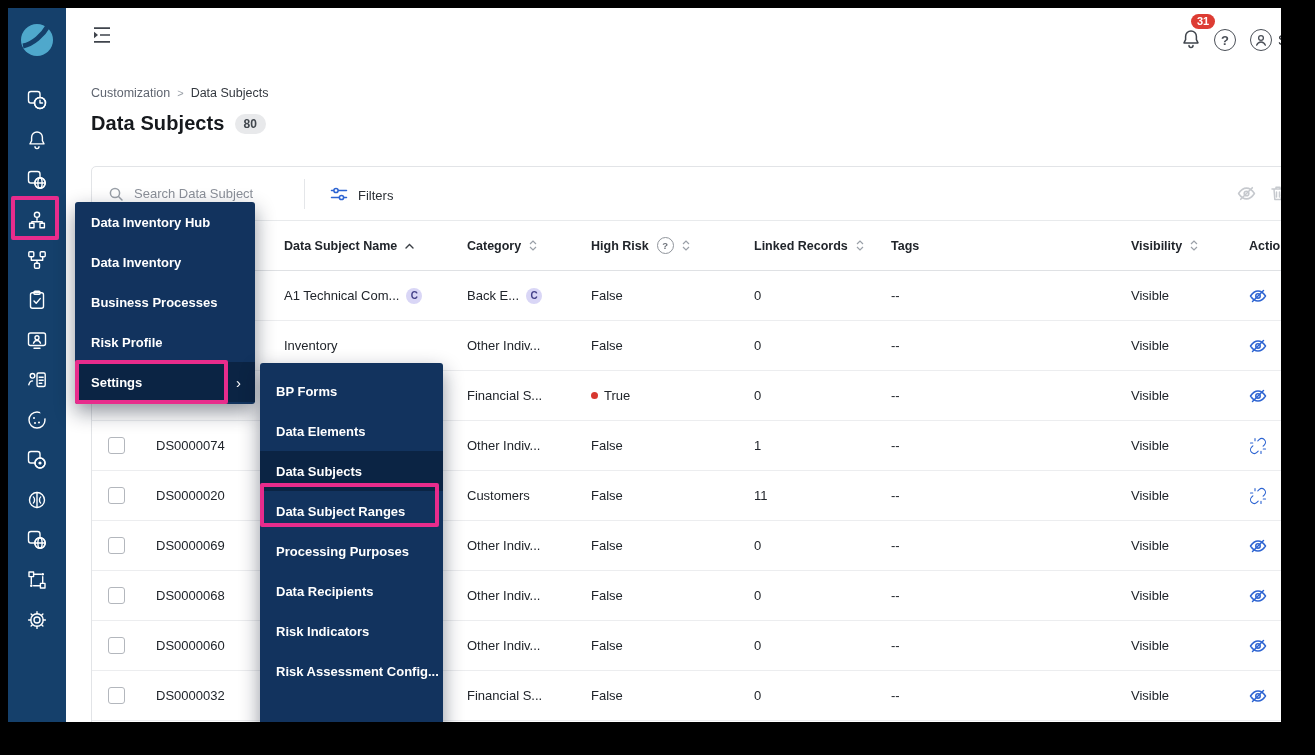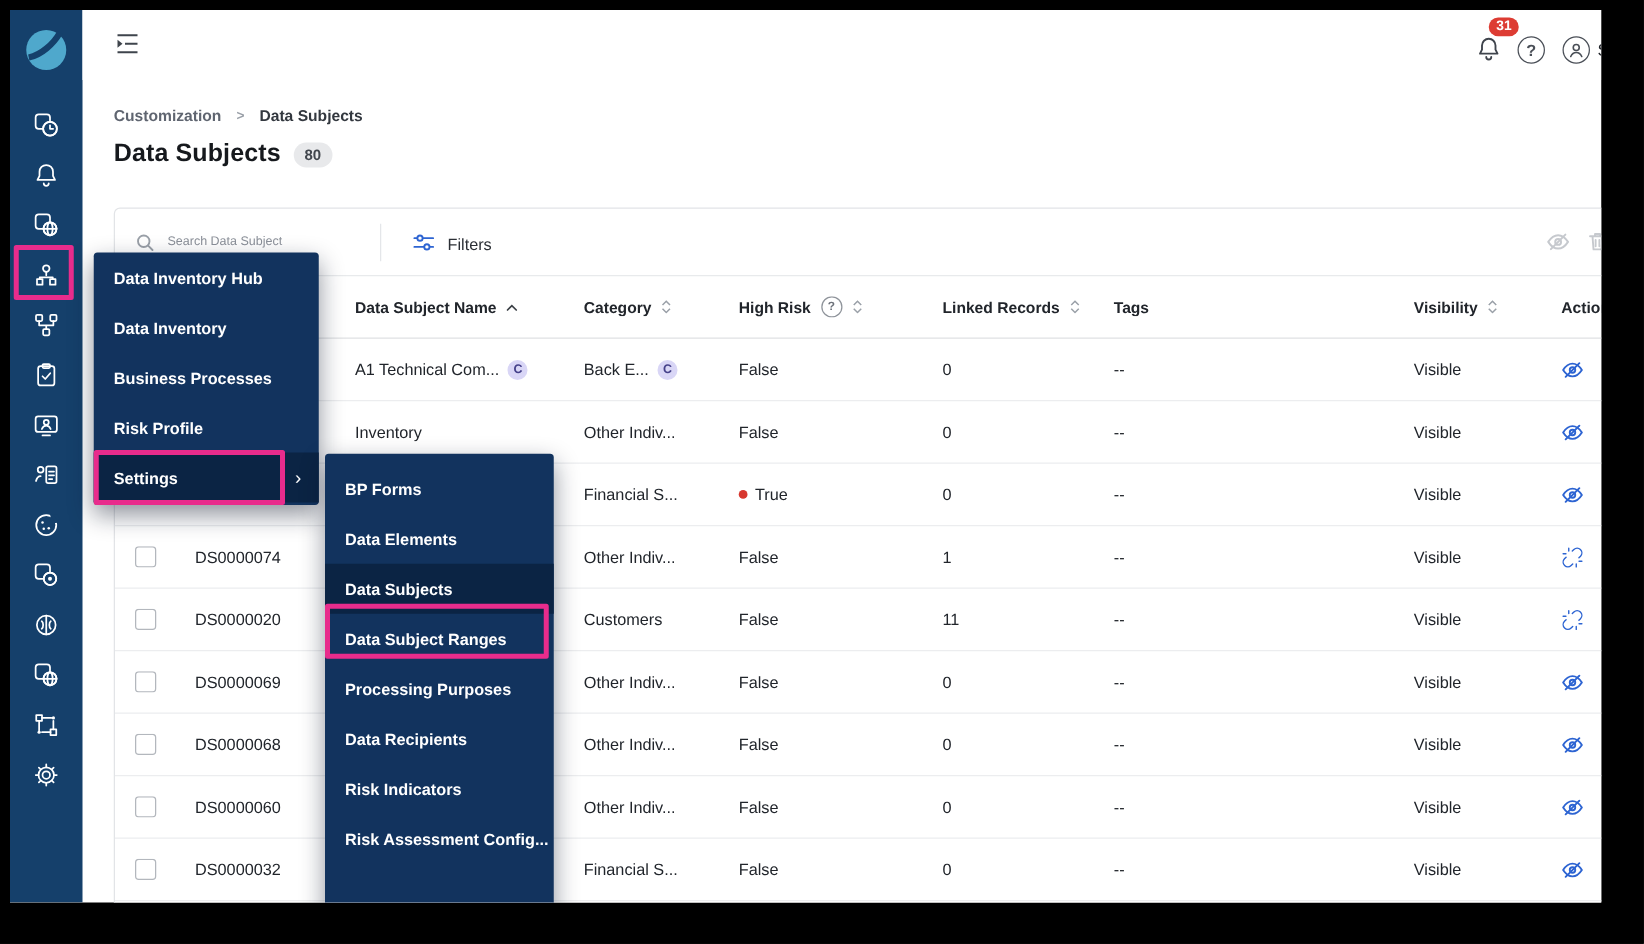--- a/index.html
+++ b/index.html
@@ -22,34 +22,34 @@
   .bell-wrap{position:absolute;left:1114px;top:20px;width:22px;height:22px;cursor:pointer;}
   .bell-badge{position:absolute;left:1125px;top:6px;background:#dd3c33;color:#fff;font-size:11px;font-weight:700;
               border-radius:9px;padding:1px 6px;line-height:13px;z-index:5;}
   .help-circle{position:absolute;left:1148px;top:21px;width:20px;height:20px;border:1.6px solid #4a4f57;border-radius:50%;
                color:#4a4f57;font-size:13px;font-weight:700;display:flex;align-items:center;justify-content:center;cursor:pointer;}
   .avatar{position:absolute;left:1184px;top:21px;width:20px;height:20px;border:1.6px solid #4a4f57;border-radius:50%;cursor:pointer;
           display:flex;align-items:center;justify-content:center;}
   .user-label{position:absolute;left:1212px;top:24px;font-size:14px;color:#21252b;}
 
   
-  .breadcrumb{position:absolute;left:83px;top:78px;font-size:12.5px;color:#5f6570;display:flex;gap:12px;align-items:center;font-weight:bold;}
+  .breadcrumb{position:absolute;left:83px;top:78px;font-size:12.5px;color:#5f6570;display:flex;gap:7px;align-items:center;}
   .breadcrumb .crumb-link{cursor:pointer;}
   .breadcrumb .crumb-sep{color:#9aa0a8;font-size:11px;}
   .breadcrumb .crumb-current{color:#33383f;}
   .page-title-row{position:absolute;left:83px;top:104px;display:flex;align-items:center;gap:10px;}
   .page-title{font-size:20px;font-weight:700;color:#16191d;letter-spacing:.1px;}
   .count-badge{background:#e8e9eb;color:#41464d;font-size:12px;font-weight:700;border-radius:10px;padding:3px 9px;}
 
   
   .card{position:absolute;left:83px;top:158px;width:1210px;height:620px;background:#fff;
         border:1px solid #e2e4e7;border-radius:5px;}
   .toolbar{position:relative;height:53px;border-bottom:1px solid #e8eaec;display:flex;align-items:center;}
   .search-wrap{display:flex;align-items:center;gap:8px;padding-left:16px;width:188px;}
-  .search-input{border:none;outline:none;font-size:10px;color:#21252b;width:150px;font-family:"Liberation Sans",sans-serif;}
+  .search-input{border:none;outline:none;font-size:13px;color:#21252b;width:150px;font-family:"Liberation Sans",sans-serif;}
   .search-input::placeholder{color:#8b9099;}
   .tb-divider{width:1px;height:30px;background:#e4e6e9;margin-left:8px;}
   .filters-btn{display:flex;align-items:flex-end;gap:10px;margin-left:25px;cursor:pointer;}
   .filters-label{font-size:13px;color:#2b2f35;}
   .tb-icon-btn{position:absolute;top:17px;width:19px;height:19px;cursor:pointer;}
   .tb-icon-btn svg{stroke:#c6c9ce;fill:none;stroke-width:1.5;stroke-linecap:round;stroke-linejoin:round;}
   #btn-hide-disabled{left:1145px;}
   #btn-delete-disabled{left:1177px;}
 
   .thead-row,.trow{display:grid;grid-template-columns:48px 128px 183px 124px 163px 137px 240px 118px 1fr;

